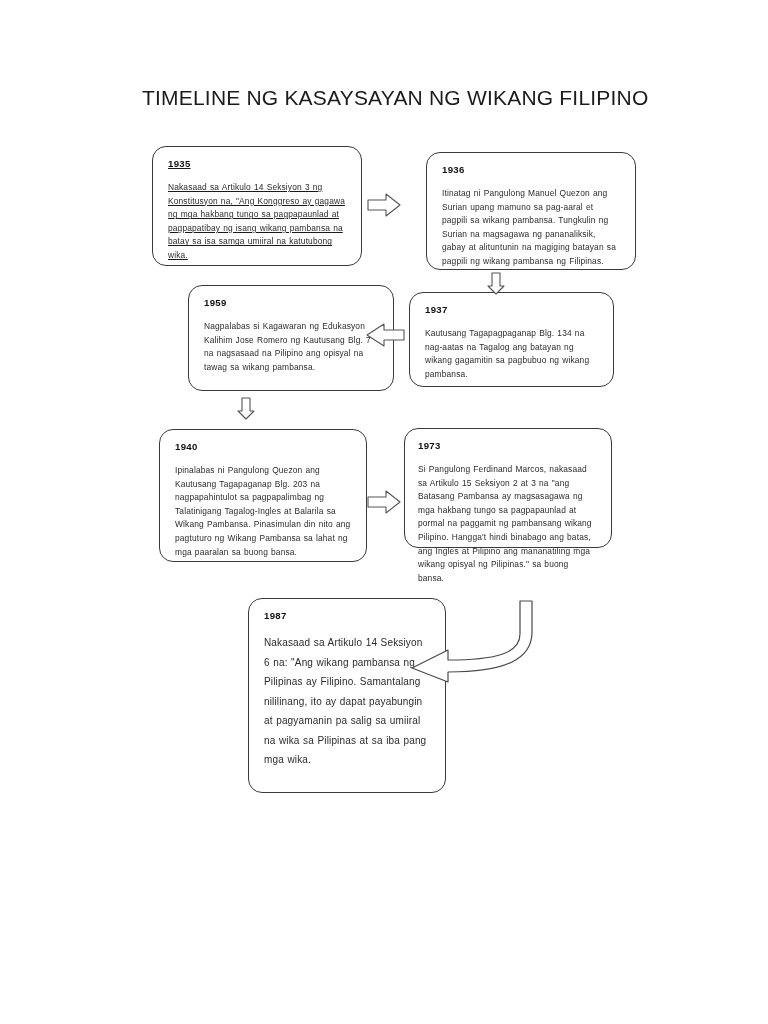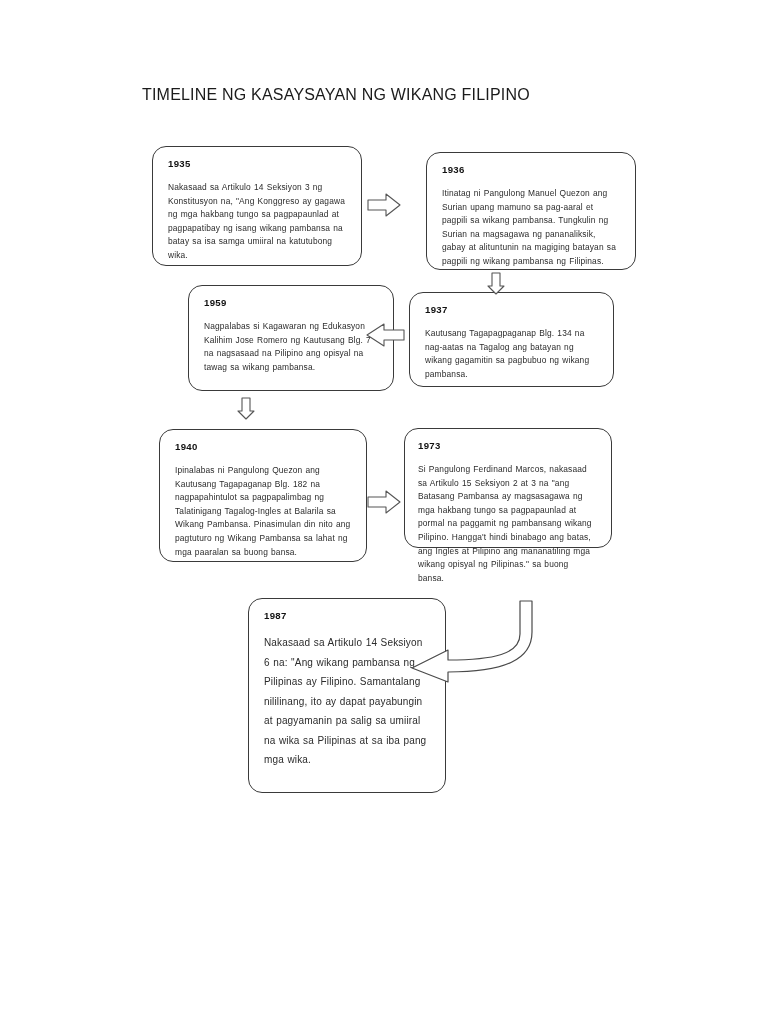--- a/index.html
+++ b/index.html
@@ -13,21 +13,21 @@
     position: relative;
     font-family: "Liberation Sans", sans-serif;
     color: #1a1a1a;
     overflow: hidden;
   }
 
   #page-title {
     position: absolute;
     left: 142px;
     top: 86px;
-    font-size: 16px;
+    font-size: 21px;
     letter-spacing: 0.2px;
     color: #1b1b1b;
     white-space: nowrap;
   }
 
   .node {
     position: absolute;
     box-sizing: border-box;
     border: 1.1px solid #3a3a3a;
     border-radius: 14px;
@@ -43,21 +43,21 @@
   }
   .node .body {
     font-size: 8.4px;
     line-height: 1.62;
     color: #2b2b2b;
     letter-spacing: 0.15px;
     word-spacing: 0.6px;
   }
 
   
-  #node-1935 { left: 152px; top: 146px; width: 210px; height: 120px; }
+  #node-1935 { left: 152px; top: 146px; width: 210px; height: 120px; text-decoration: underline; }
   #node-1936 { left: 426px; top: 152px; width: 210px; height: 118px; }
   #node-1959 { left: 156px; top: 285px; width: 206px; height: 106px; margin-left: 32px; }
   #node-1937 { left: 409px; top: 292px; width: 205px; height: 95px; }
   #node-1940 { left: 159px; top: 429px; width: 208px; height: 133px; }
   #node-1973 { left: 404px; top: 428px; width: 208px; height: 120px; padding-left: 13px; }
   #node-1987 { left: 204px; top: 598px; width: 198px; height: 195px; margin-left: 44px; }
 
   #node-1987 .body {
     font-size: 10px;
     line-height: 1.95;
@@ -96,21 +96,21 @@
   <div class="body">Nagpalabas si Kagawaran ng Edukasyon Kalihim Jose Romero ng Kautusang Blg. 7 na nagsasaad na Pilipino ang opisyal na tawag sa wikang pambansa.</div>
 </div>
 
 <div class="node" id="node-1937">
   <div class="year">1937</div>
   <div class="body">Kautusang Tagapagpaganap Blg. 134 na nag-aatas na Tagalog ang batayan ng wikang gagamitin sa pagbubuo ng wikang pambansa.</div>
 </div>
 
 <div class="node" id="node-1940">
   <div class="year">1940</div>
-  <div class="body">Ipinalabas ni Pangulong Quezon ang Kautusang Tagapaganap Blg. 182 na nagpapahintulot sa pagpapalimbag ng Talatinigang Tagalog-Ingles at Balarila sa Wikang Pambansa. Pinasimulan din nito ang pagtuturo ng Wikang Pambansa sa lahat ng mga paaralan sa buong bansa.</div>
+  <div class="body">Ipinalabas ni Pangulong Quezon ang Kautusang Tagapaganap Blg. 203 na nagpapahintulot sa pagpapalimbag ng Talatinigang Tagalog-Ingles at Balarila sa Wikang Pambansa. Pinasimulan din nito ang pagtuturo ng Wikang Pambansa sa lahat ng mga paaralan sa buong bansa.</div>
 </div>
 
 <div class="node" id="node-1973">
   <div class="year">1973</div>
   <div class="body">Si Pangulong Ferdinand Marcos, nakasaad sa Artikulo 15 Seksiyon 2 at 3 na "ang Batasang Pambansa ay magsasagawa ng mga hakbang tungo sa pagpapaunlad at pormal na paggamit ng pambansang wikang Pilipino. Hangga't hindi binabago ang batas, ang Ingles at Pilipino ang mananatiling mga wikang opisyal ng Pilipinas." sa buong bansa.</div>
 </div>
 
 <div class="node" id="node-1987">
   <div class="year">1987</div>
   <div class="body">Nakasaad sa Artikulo 14 Seksiyon 6 na: "Ang wikang pambansa ng Pilipinas ay Filipino. Samantalang nililinang, ito ay dapat payabungin at pagyamanin pa salig sa umiiral na wika sa Pilipinas at sa iba pang mga wika.</div>

